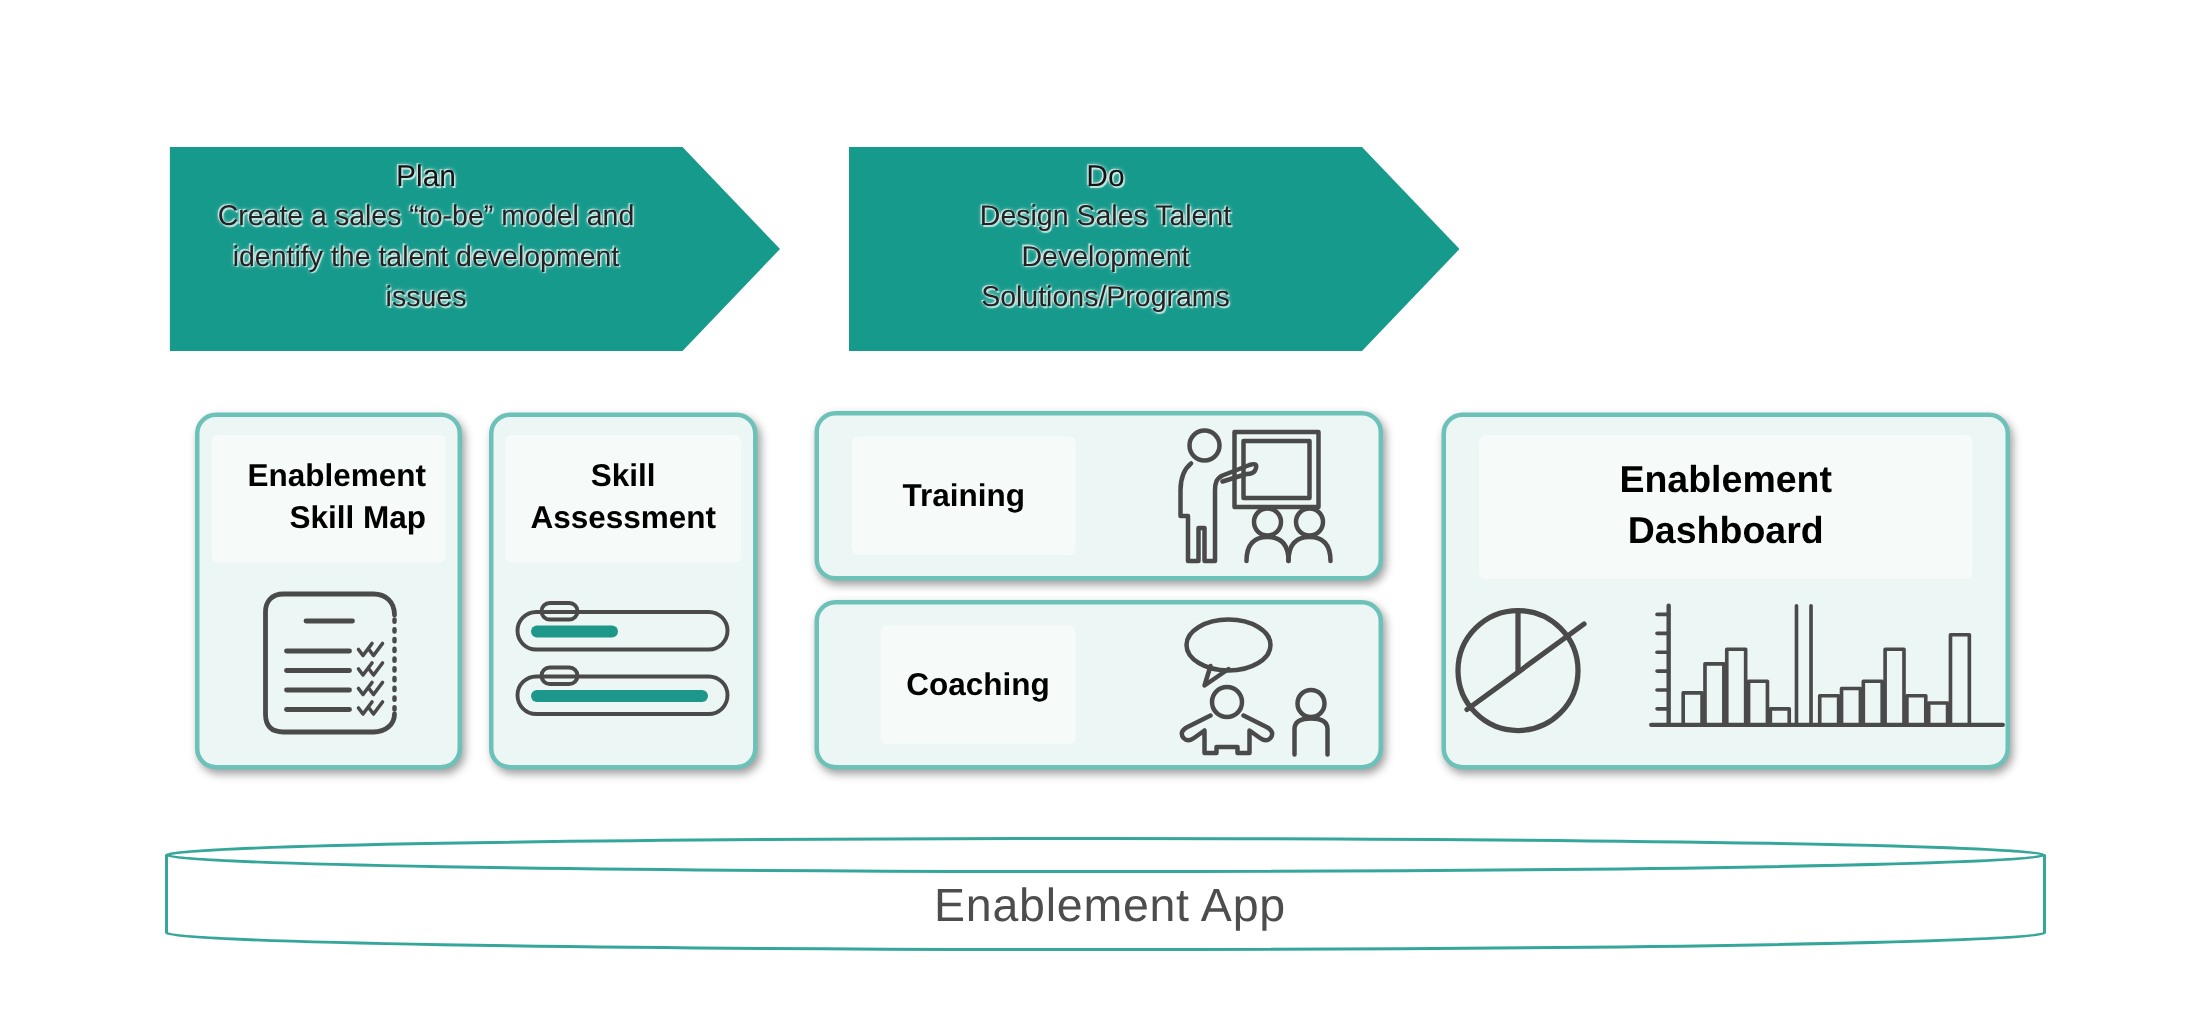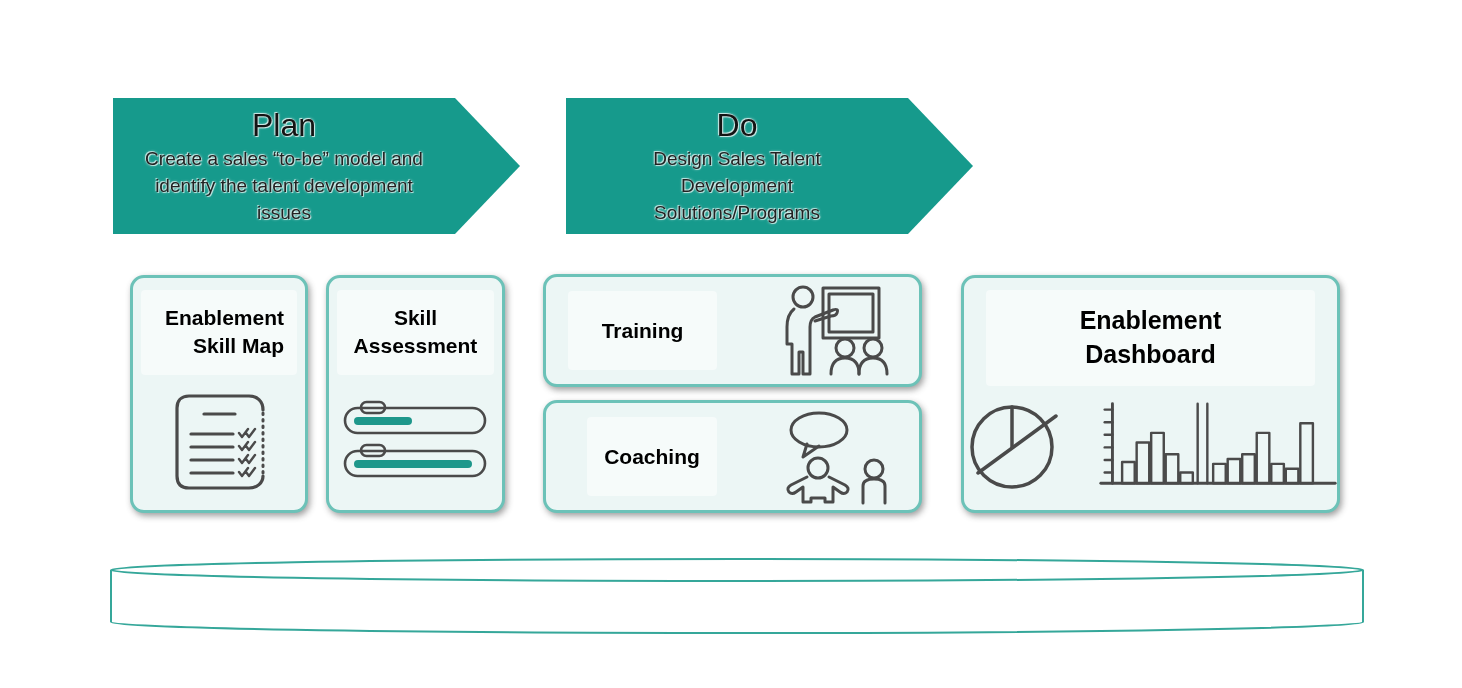--- a/index.html
+++ b/index.html
@@ -13,21 +13,21 @@
   .arrow{
     position:absolute;top:98px;height:136px;background:#169a8c;
     clip-path:polygon(0 0, calc(100% - 65px) 0, 100% 50%, calc(100% - 65px) 100%, 0 100%);
     display:flex;flex-direction:column;align-items:center;
     padding-right:65px;box-sizing:border-box;text-align:center;color:#141414;
   }
   #arrow-plan{left:113px;width:407px;}
   #arrow-do{left:566px;width:407px;}
   #arrow-see{left:963px;width:404px;}
   .arrow-title{
-    font-size:32px;line-height:1.2;margin-top:8px;
+    font-size:20px;line-height:1.2;margin-top:8px;
     text-shadow:0 0 3px rgba(255,255,255,.9),1px 1px 0 rgba(255,255,255,.65),-1px -1px 0 rgba(255,255,255,.65);
   }
   .arrow-desc{
     font-size:19px;line-height:1.42;margin-top:2px;color:#222;
     text-shadow:0 0 3px rgba(255,255,255,.9),1px 1px 0 rgba(255,255,255,.6),-1px -1px 0 rgba(255,255,255,.6);
   }
   .desc-plan{max-width:280px;}
   .desc-do{max-width:240px;}
   .desc-see{max-width:290px;}
 
@@ -195,14 +195,15 @@
           <rect class="ic" stroke-width="2.5" fill="#ffffff" x="210" y="26" width="13" height="62"></rect>
         </svg>
       </span>
     </div>
   </div>
 
   <svg id="platform-cylinder" width="1258" height="82" viewBox="0 0 1258 82">
     <path d="M3,14 L3,66 A625,11 0 0 0 1255,66 L1255,14" fill="#ffffff" stroke="#35a79a" stroke-width="2"></path>
     <ellipse cx="629" cy="14" rx="626" ry="11" fill="#ffffff" stroke="#35a79a" stroke-width="2"></ellipse>
   </svg>
+  <div id="platform-label">Enablement App</div>
 
 </div>
 
 </body></html>

